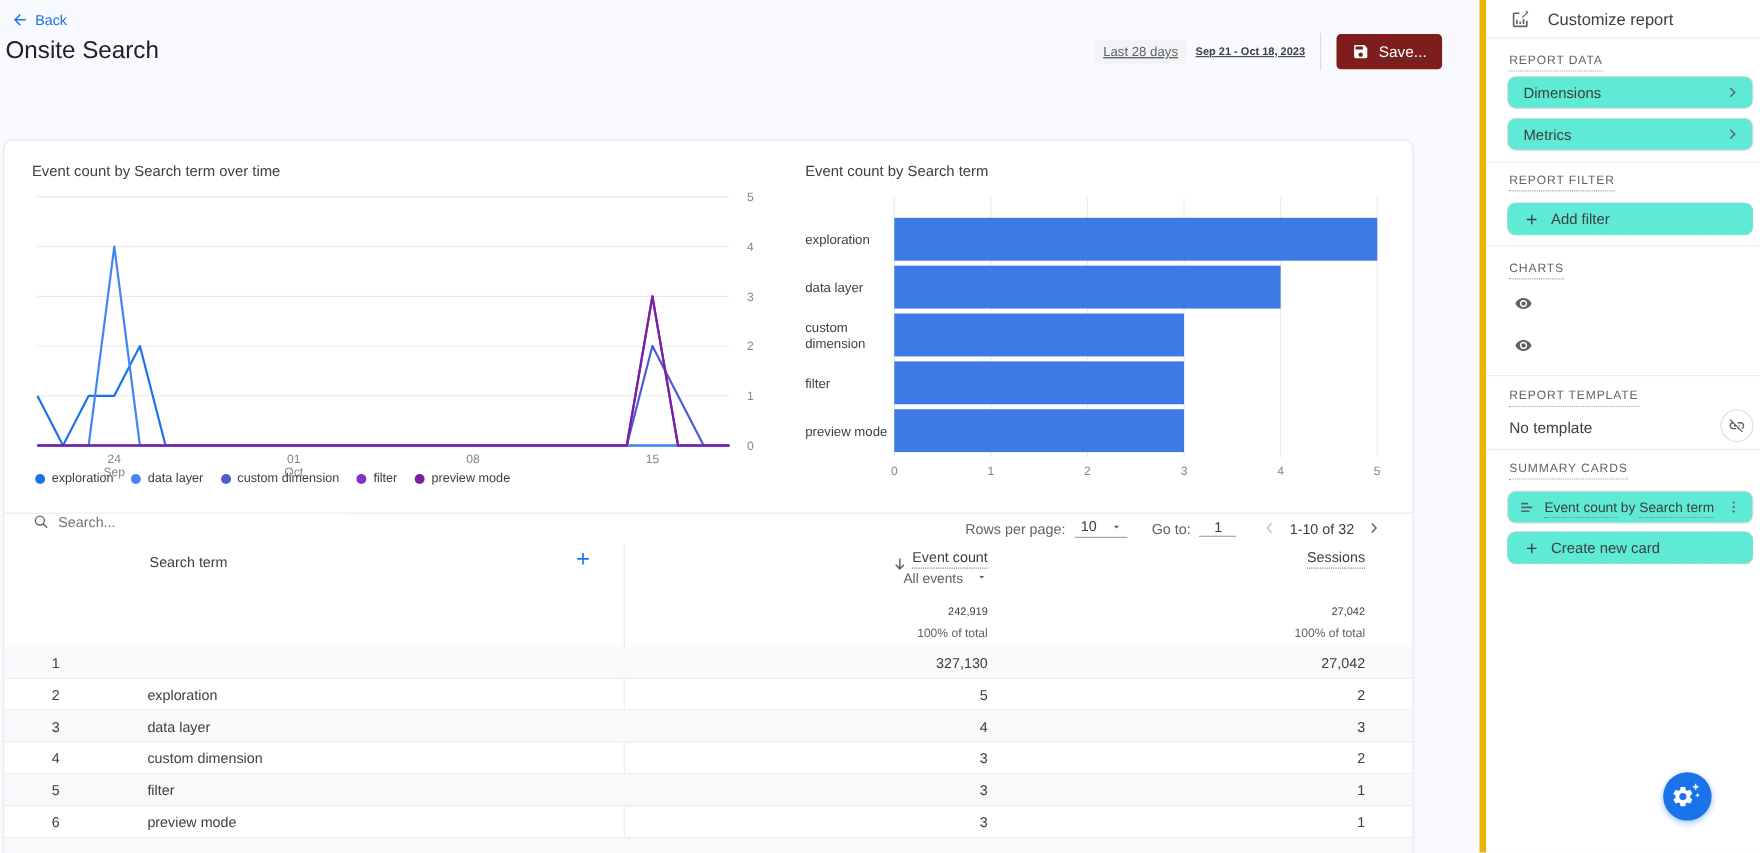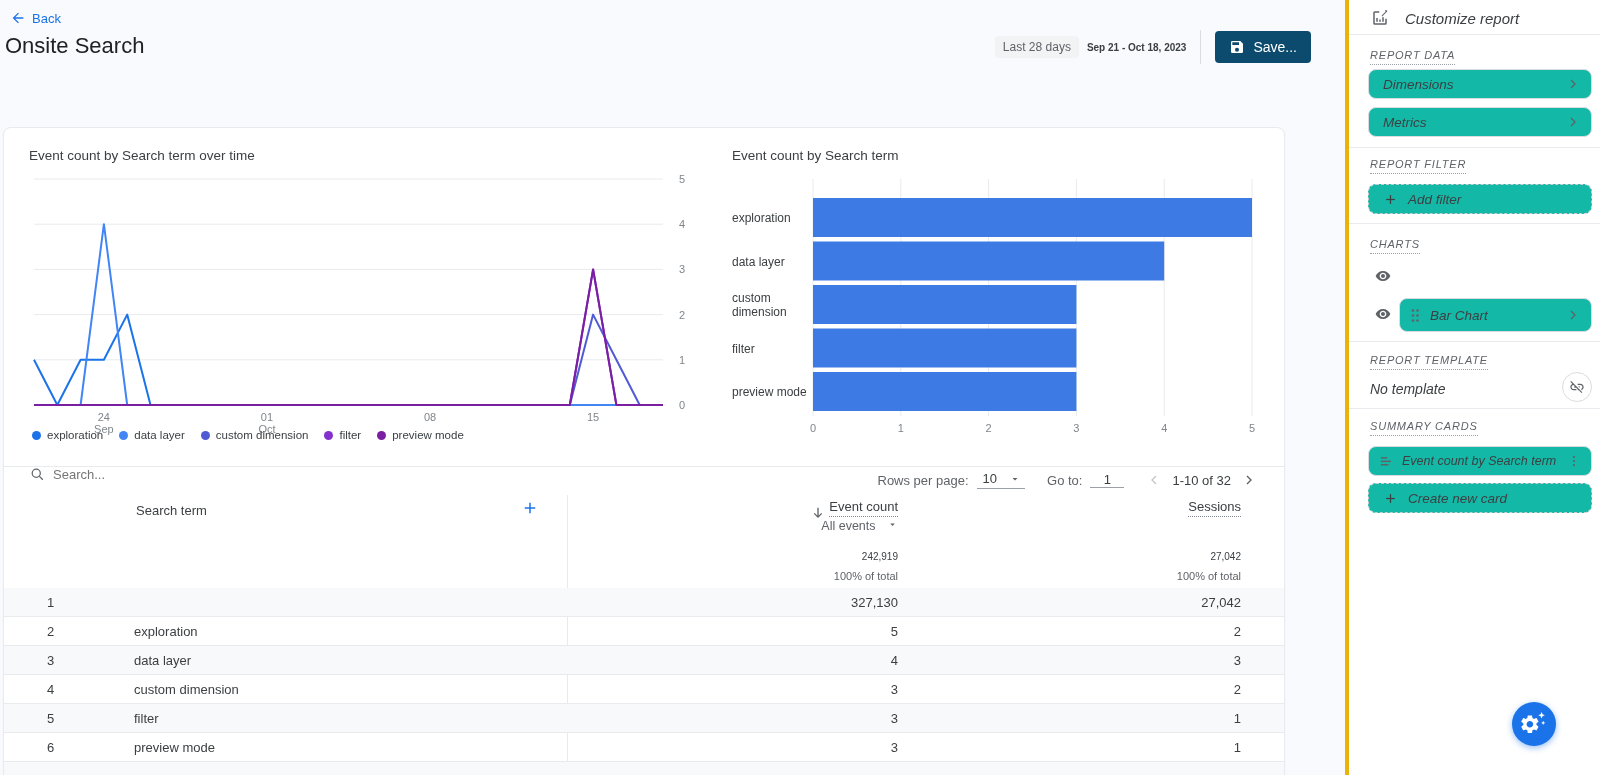--- a/index.html
+++ b/index.html
@@ -4,25 +4,25 @@
 <style>
   * { margin:0; padding:0; box-sizing:border-box; }
   html,body { width:1600px; height:775px; overflow:hidden; background:#f8fafd;
     font-family:"Liberation Sans", sans-serif; color:#3c4043; }
   .abs { position:absolute; }
 
   
   #back-link { position:absolute; left:10px; top:10px; display:flex; align-items:center; gap:6px;
     color:#1a73e8; font-size:13px; cursor:pointer; }
   #page-title { position:absolute; left:5px; top:33px; font-size:22px; color:#202124; }
-  #date-save { position:absolute; top:30px; right:289px; display:flex; align-items:center; height:34px; }
+  #date-save { position:absolute; top:30px; right:289px; display:flex; align-items:center; height:34px;text-decoration:underline; }
   .preset-chip { background:#f1f3f4; color:#5f6368; font-size:12px; padding:4px 8px; border-radius:4px; }
   .date-text { font-size:10px; font-weight:bold; color:#3c4043; margin-left:8px; }
   .vsep { width:1px; height:34px; background:#dadce0; margin:0 14px; }
-  .save-btn { background:#0c4a6e; color:#fff; font-size:14px; border:none; border-radius:4px;
+  .save-btn { background:#7f1d1d; color:#fff; font-size:14px; border:none; border-radius:4px;
     height:32px; padding:0 14px; display:flex; align-items:center; gap:8px; cursor:pointer; }
 
   
   #card { position:absolute; left:3px; top:127px; width:1282px; height:700px; background:#fff;
     border:1px solid #e7eaee; border-radius:8px; box-shadow:0 1px 2px rgba(60,64,67,.06); }
   .chart-title { position:absolute; font-size:13.5px; color:#3c4043; }
   svg text { font-family:"Liberation Sans", sans-serif; }
   .grid { stroke:#e8eaed; stroke-width:1; }
   .ytick { font-size:11px; fill:#80868b; }
   .xtick { font-size:11px; fill:#80868b; text-anchor:middle; }
@@ -56,27 +56,27 @@
   .tot-pct { font-size:11px; color:#5f6368; }
   #tbl-rows { position:absolute; left:0; right:0; top:460px; }
   .trow { position:relative; height:29px; border-bottom:1px solid #e8eaed; font-size:13px; color:#3c4043; }
   #tbl-rows .trow:nth-child(odd) { background:#f8f9fa; }
   .trow span { position:absolute; top:7px; }
   .c-idx { left:43px; }
   .c-term { left:130px; }
 
   
   #sidebar { position:absolute; left:1345px; top:0; width:255px; height:775px; background:#fff;
-    border-left:4px solid #eab308;font-style:italic; }
+    border-left:6px solid #eab308; }
   #sb-header { position:absolute; left:0; right:0; top:0; height:35px; border-bottom:1px solid #e8eaed; }
   #sb-title { position:absolute; left:56px; top:10px; font-size:15px; color:#3c4043; }
   .sec-label { position:absolute; left:21px; font-size:11px; color:#5f6368; letter-spacing:.8px; }
   .sec-label span { border-bottom:1px dotted #9aa0a6; padding-bottom:3px; }
   .side-card { position:absolute; left:19px; width:224px; height:30px; border:1px solid #dadce0;
-    border-radius:8px; background:#14b8a6; display:flex; align-items:center; padding:0 10px 0 14px;
+    border-radius:8px; background:#5eead4; display:flex; align-items:center; padding:0 10px 0 14px;
     font-size:13.5px; color:#3c4043; cursor:pointer; }
   .side-card .chev { margin-left:auto; display:flex; }
   .side-card.dashed { border-style:dashed; border-color:#c8cbd0; gap:10px; }
   .chart-row-card { left:50px !important; width:193px !important; gap:10px; padding-left:10px; }
   .sb-div { position:absolute; left:0; right:0; height:1px; background:#e8eaed; }
   .eye-btn { position:absolute; left:24px; width:20px; height:16px; cursor:pointer; }
   #tpl-text { position:absolute; left:21px; top:381px; font-size:14px; color:#3c4043; }
   #tpl-btn { position:absolute; left:213px; top:372px; width:30px; height:30px; border:1px solid #dadce0;
     border-radius:50%; background:#fff; display:flex; align-items:center; justify-content:center; cursor:pointer; }
   #summary-card-item { font-size:12.5px; gap:8px; padding-left:10px; }
@@ -328,38 +328,20 @@
   </div>
   <div class="sb-div" style="top:223px;"></div>
 
   <div class="sec-label" style="top:238px;"><span>CHARTS</span></div>
   <svg class="eye-btn" style="top:268px;" viewBox="0 0 24 24">
       <path fill="#5f6368" d="M12 4.5C7 4.5 2.73 7.61 1 12c1.73 4.39 6 7.5 11 7.5s9.27-3.11 11-7.5c-1.73-4.39-6-7.5-11-7.5zM12 17c-2.76 0-5-2.24-5-5s2.24-5 5-5 5 2.24 5 5-2.24 5-5 5zm0-8c-1.66 0-3 1.34-3 3s1.34 3 3 3 3-1.34 3-3-1.34-3-3-3z"></path>
     </svg>
   <svg class="eye-btn" style="top:306px;" viewBox="0 0 24 24">
       <path fill="#5f6368" d="M12 4.5C7 4.5 2.73 7.61 1 12c1.73 4.39 6 7.5 11 7.5s9.27-3.11 11-7.5c-1.73-4.39-6-7.5-11-7.5zM12 17c-2.76 0-5-2.24-5-5s2.24-5 5-5 5 2.24 5 5-2.24 5-5 5zm0-8c-1.66 0-3 1.34-3 3s1.34 3 3 3 3-1.34 3-3-1.34-3-3-3z"></path>
     </svg>
-  <div class="side-card chart-row-card" style="top:298px; height:34px;">
-    <svg width="10" height="15" viewBox="0 0 10 15">
-        <g fill="#5f6368">
-          <circle cx="3" cy="2.5" r="1.3"></circle>
-          <circle cx="7.5" cy="2.5" r="1.3"></circle>
-          <circle cx="3" cy="7.5" r="1.3"></circle>
-          <circle cx="7.5" cy="7.5" r="1.3"></circle>
-          <circle cx="3" cy="12.5" r="1.3"></circle>
-          <circle cx="7.5" cy="12.5" r="1.3"></circle>
-        </g>
-      </svg>
-    <span>Bar Chart</span>
-    <span class="chev">
-        <svg width="16" height="16" viewBox="0 0 24 24">
-          <path d="M9 6l6 6-6 6" fill="none" stroke="#5f6368" stroke-width="2"></path>
-        </svg>
-      </span>
-  </div>
   <div class="sb-div" style="top:341px;"></div>
 
   <div class="sec-label" style="top:354px;"><span>REPORT TEMPLATE</span></div>
   <div id="tpl-text">No template</div>
   <button id="tpl-btn">
     <svg width="16" height="16" viewBox="0 0 24 24">
         <path fill="#5f6368" d="M17 7h-4v1.9h4c1.71 0 3.1 1.39 3.1 3.1 0 1.43-.98 2.63-2.31 2.98l1.46 1.46C20.88 15.61 22 13.95 22 12c0-2.76-2.24-5-5-5zm-1 4h-2.19l2 2H16v-2zM2 4.27l3.11 3.11C3.29 8.12 2 9.91 2 12c0 2.76 2.24 5 5 5h4v-1.9H7c-1.71 0-3.1-1.39-3.1-3.1 0-1.59 1.21-2.9 2.76-3.08L8.73 11H8v2h2.73L13 15.27V17h1.73l4.01 4L20 19.74 3.27 3 2 4.27z"></path>
       </svg>
   </button>
   <div class="sb-div" style="top:408px;"></div>

